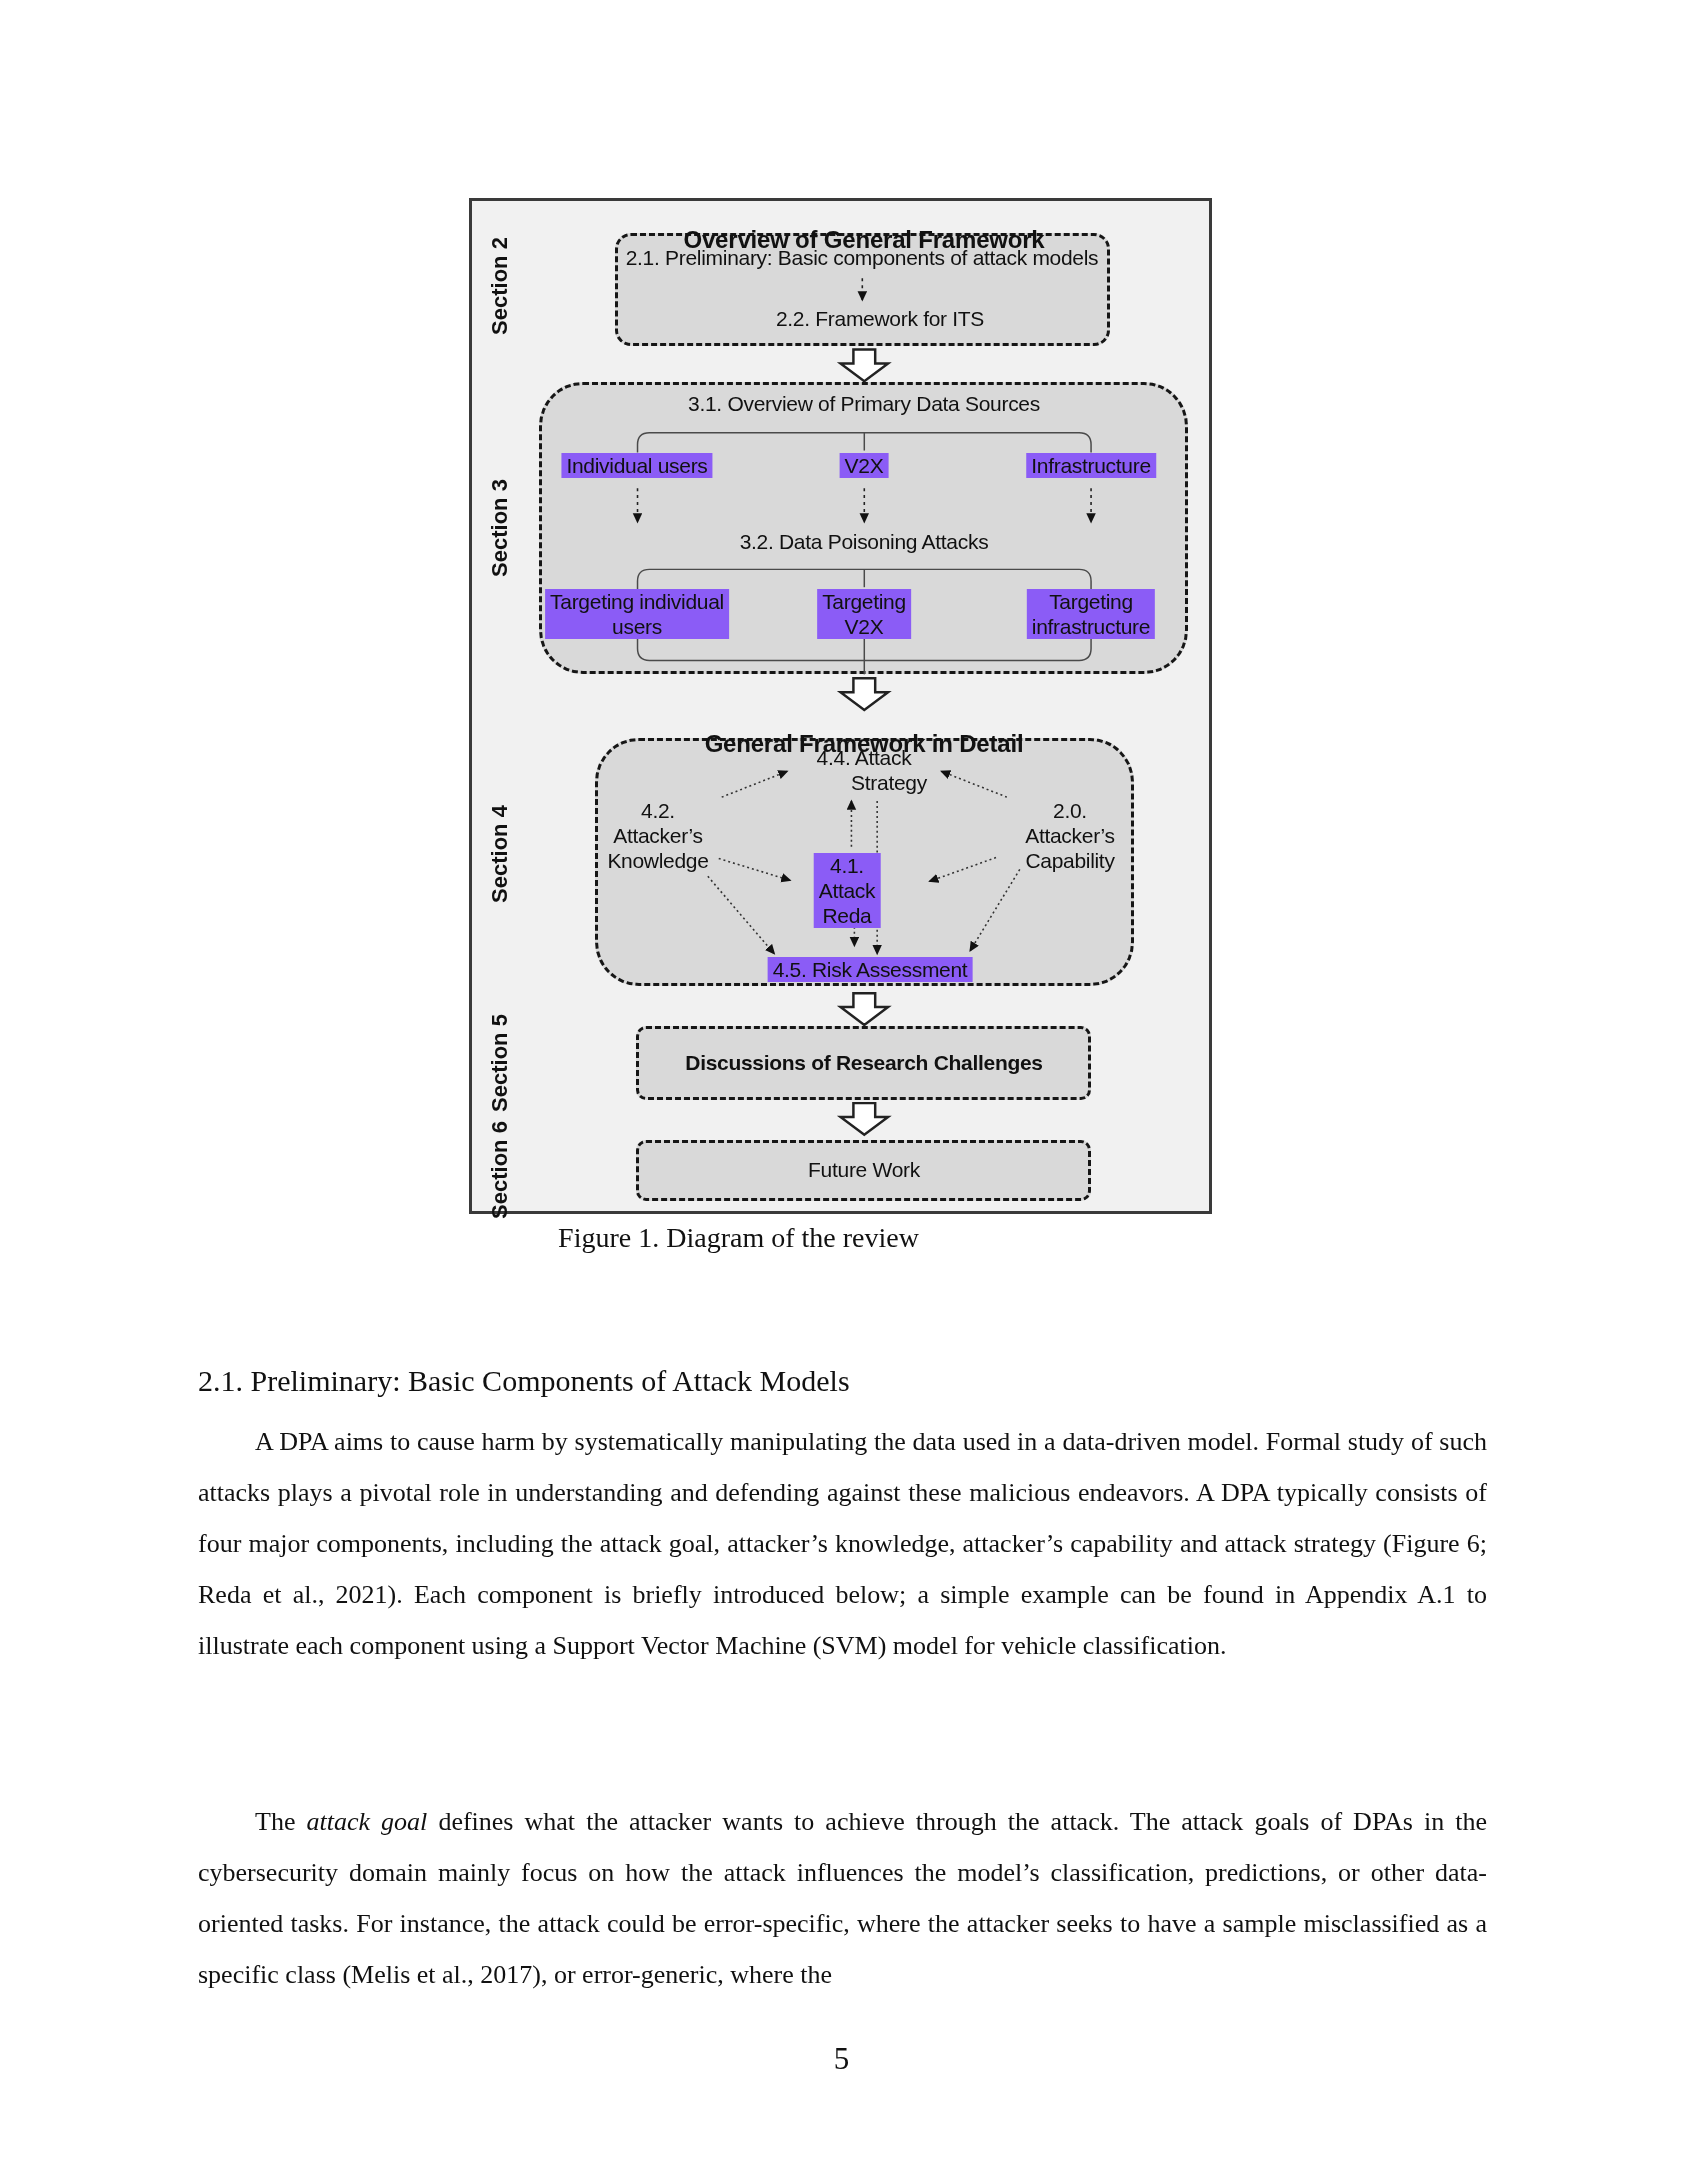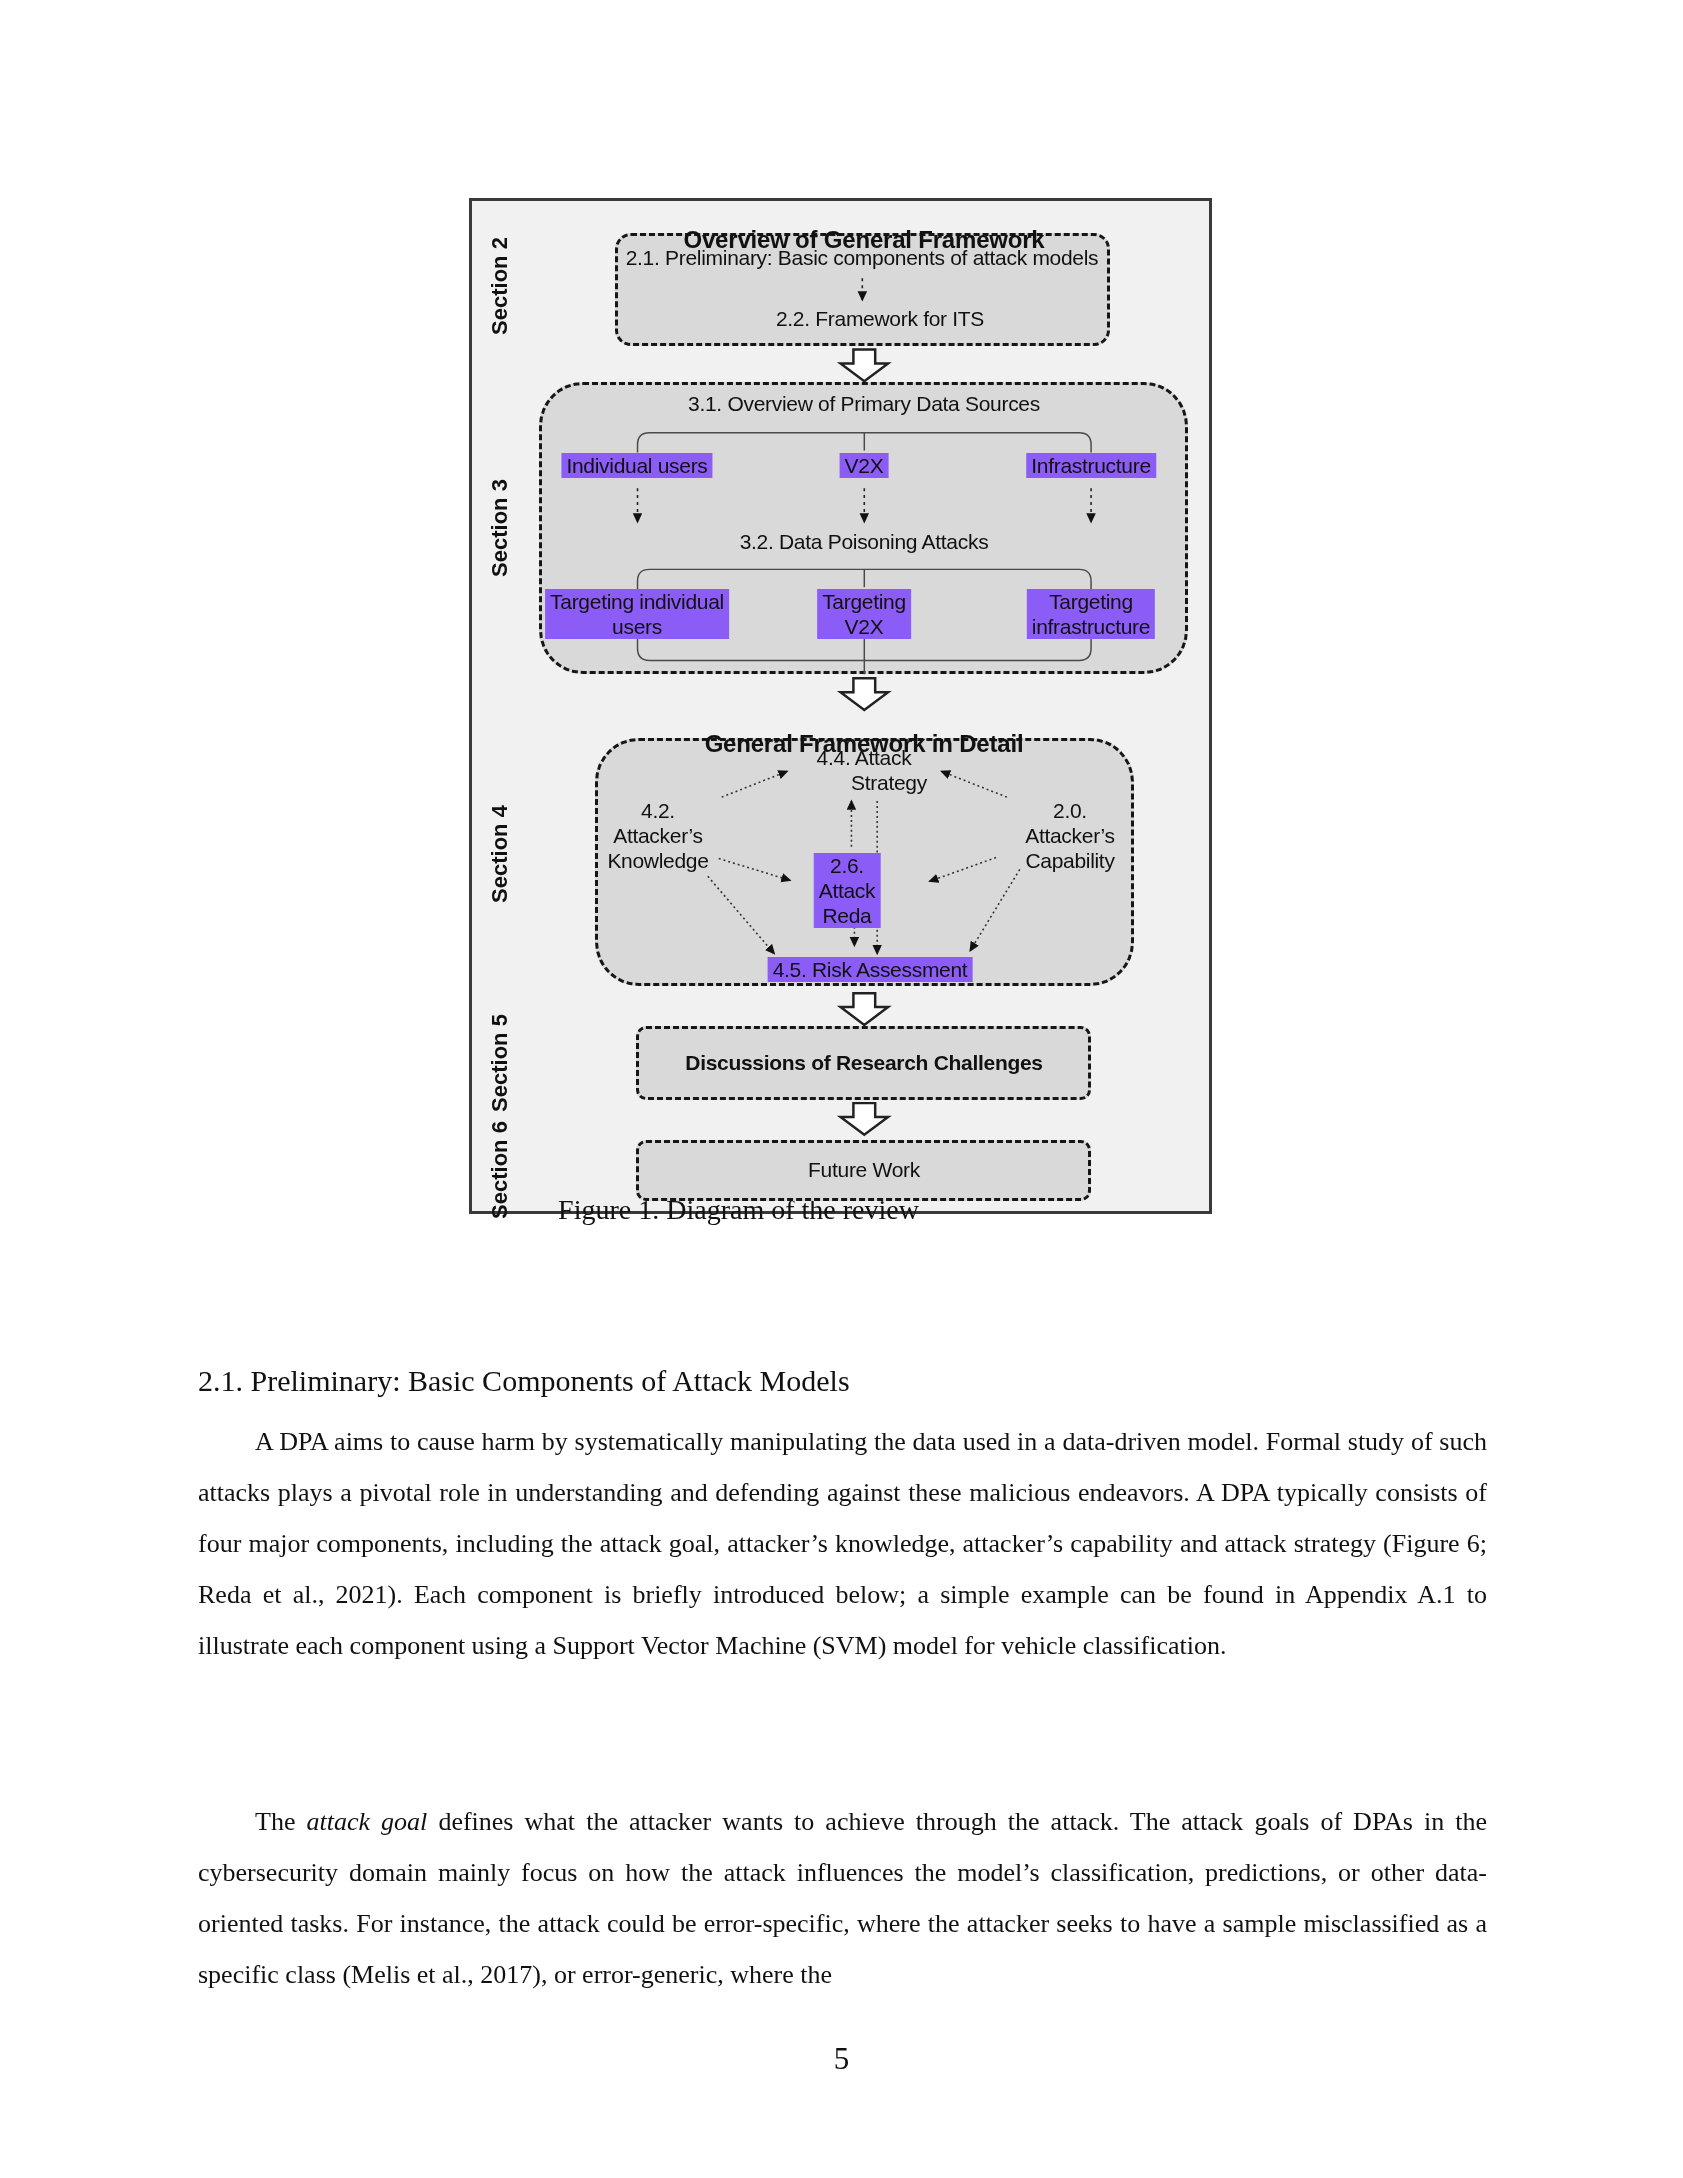--- a/index.html
+++ b/index.html
@@ -20,21 +20,21 @@
   .overlay{position:absolute;left:0;top:0;z-index:2;}
   .flabel{position:absolute;transform:translateX(-50%);white-space:nowrap;z-index:3;
           font-size:21px;line-height:25px;letter-spacing:-0.3px;text-align:center;}
   .flabel.bg{background:#8b5cf6;padding:0 5px;}
   .ftitle{position:absolute;transform:translateX(-50%);white-space:nowrap;z-index:3;
           font-size:24px;font-weight:bold;letter-spacing:-0.2px;margin-top:20px;}
   .seclabel{position:absolute;transform:translate(-50%,-50%) rotate(-90deg);
             transform-origin:center;font-size:22px;font-weight:bold;white-space:nowrap;z-index:3;}
 
   
-  .caption{position:absolute;left:0;top:1194px;width:1477px;text-align:center;
+  .caption{position:absolute;left:0;top:1222px;width:1477px;text-align:center;
            font-size:28px;}
   .h2{position:absolute;left:198px;top:1287px;width:1289px;font-size:31px;font-weight:bold;}
   .h2 .num{display:inline-block;width:55px;}
   .h3{position:absolute;left:198px;top:1364px;width:1289px;font-size:30px;}
   .para{position:absolute;left:198px;width:1289px;font-size:26px;line-height:51px;
         text-align:justify;text-indent:57px;}
   .p1{top:1416px;}
   .p2{top:1796px;}
   .pagenum{position:absolute;left:0;top:2041px;width:1683px;text-align:center;font-size:31px;}
   .em{font-style:italic;}
@@ -134,21 +134,21 @@
       <div>4.2.</div>
       <div>Attacker’s</div>
       <div>Knowledge</div>
     </div>
     <div class="flabel" style="left:598px;top:597px">
       <div>2.0.</div>
       <div>Attacker’s</div>
       <div>Capability</div>
     </div>
     <div class="flabel bg" style="left:375px;top:652px">
-      <div>2.6.</div>
+      <div>4.1.</div>
       <div>Attack</div>
       <div>Reda</div>
     </div>
     <div class="flabel bg" style="left:398px;top:756px">4.5. Risk Assessment</div>
 
     <div class="flabel" style="left:392px;top:849px;font-weight:bold">Discussions of Research Challenges</div>
     <div class="flabel" style="left:392px;top:956px;font-weight:normal">Future Work</div>
   </div>
 
   <div class="caption">Figure 1. Diagram of the review</div>

